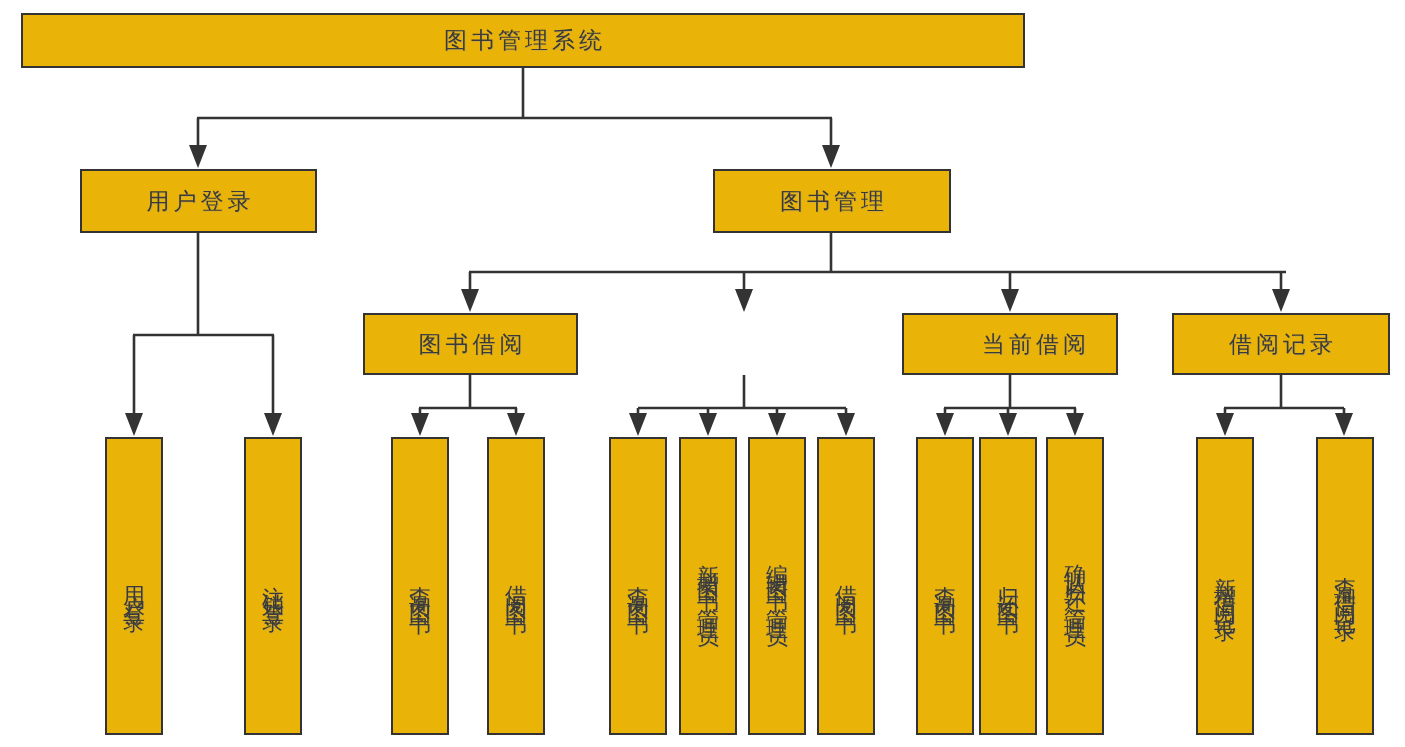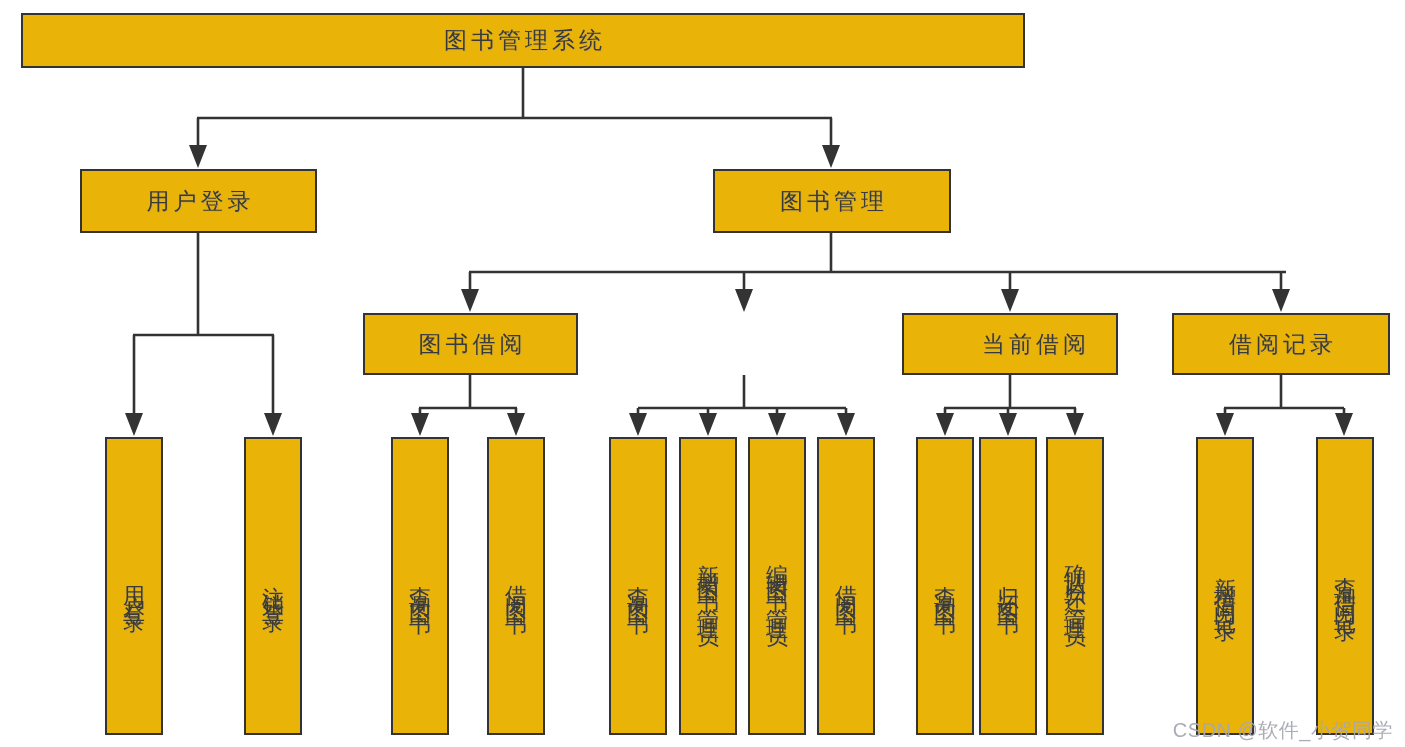--- a/index.html
+++ b/index.html
@@ -170,15 +170,14 @@
   <div class="node n-leaf n-f11">
     <span class="vlabel">确认归还（管理员）</span>
   </div>
   <div class="node n-leaf n-f12">
     <span class="vlabel">新增借阅记录</span>
   </div>
   <div class="node n-leaf n-f13">
     <span class="vlabel">查询借阅记录</span>
   </div>
 
-  <div id="watermark">CSDN @软件_小贺同学</div>
 
 </div>
 
 </body></html>

